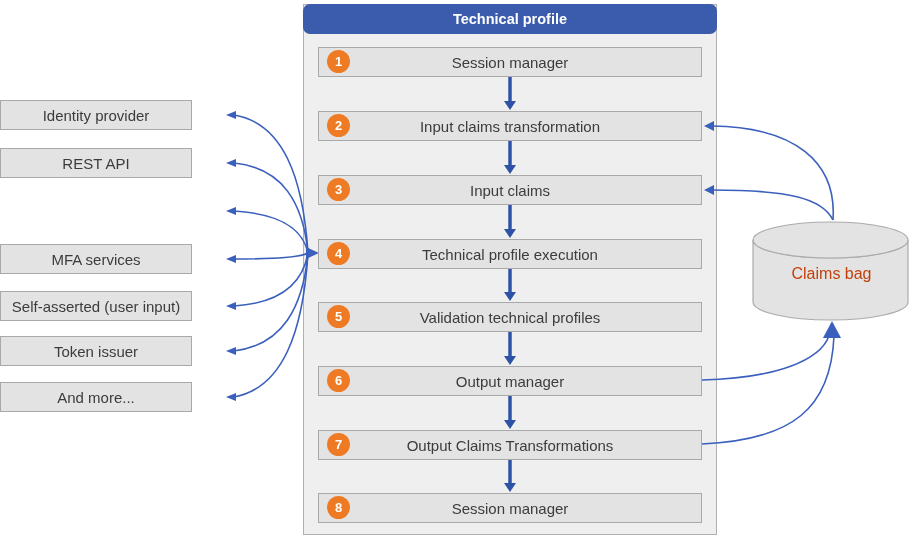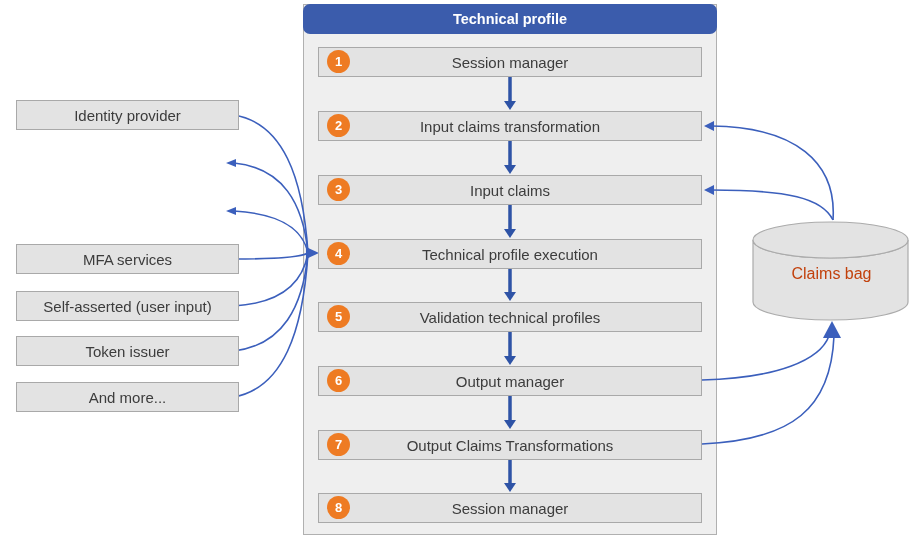--- a/index.html
+++ b/index.html
@@ -6,21 +6,21 @@
   .stage{position:relative;width:910px;height:539px;background:#ffffff;overflow:hidden;}
   svg.connectors{position:absolute;left:0;top:0;width:910px;height:539px;z-index:2;}
   .panel{position:absolute;left:303px;top:4px;width:414px;height:531px;background:#efefef;
          border:1px solid #b0b0b0;box-sizing:border-box;z-index:1;}
   .panel-header{position:absolute;left:303px;top:4px;width:414px;height:30px;background:#3b5cac;
          color:#ffffff;font-size:14.5px;font-weight:bold;display:flex;align-items:center;
          justify-content:center;box-sizing:border-box;z-index:3;border-radius:7px;}
   .box{position:absolute;height:30px;background:#e3e3e3;border:1px solid #a9a9a9;box-sizing:border-box;
        display:flex;align-items:center;justify-content:center;font-size:15px;color:#3c3c3c;z-index:3;}
   .step{left:318px;width:384px;}
-  .provider{left:16px;width:223px;}
+  .provider{left:0;width:192px;}
   .badge{position:absolute;left:8px;top:2px;width:23px;height:23px;border-radius:50%;background:#ee7b23;
          color:#ffffff;font-size:13px;font-weight:bold;display:flex;align-items:center;justify-content:center;}
   .cyl-label{position:absolute;left:747px;top:265px;width:169px;text-align:center;font-size:16px;
          color:#c2410c;z-index:3;}
 </style>
 </head>
 <body>
 
 <div class="stage">
 
@@ -127,20 +127,23 @@
     <span>Output Claims Transformations</span>
   </div>
   <div class="box step" style="top:493px">
     <span class="badge">8</span>
     <span>Session manager</span>
   </div>
 
   <div class="box provider" style="top:100px">
     <span>Identity provider</span>
   </div>
+  <div class="box provider" style="top:148px">
+    <span>REST API</span>
+  </div>
   <div class="box provider" style="top:244px">
     <span>MFA services</span>
   </div>
   <div class="box provider" style="top:291px">
     <span>Self-asserted (user input)</span>
   </div>
   <div class="box provider" style="top:336px">
     <span>Token issuer</span>
   </div>
   <div class="box provider" style="top:382px">

